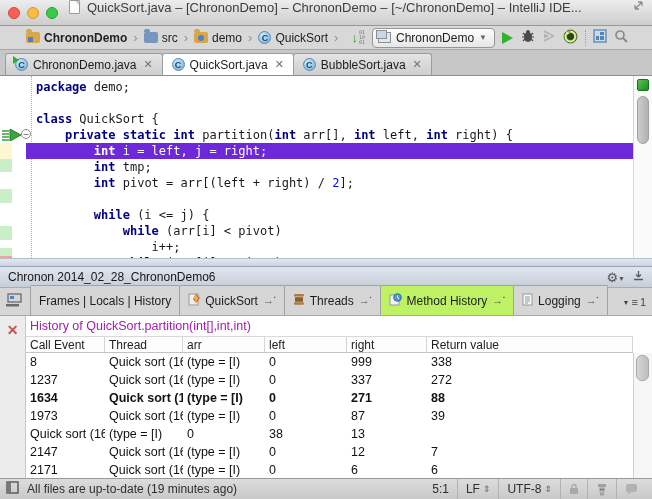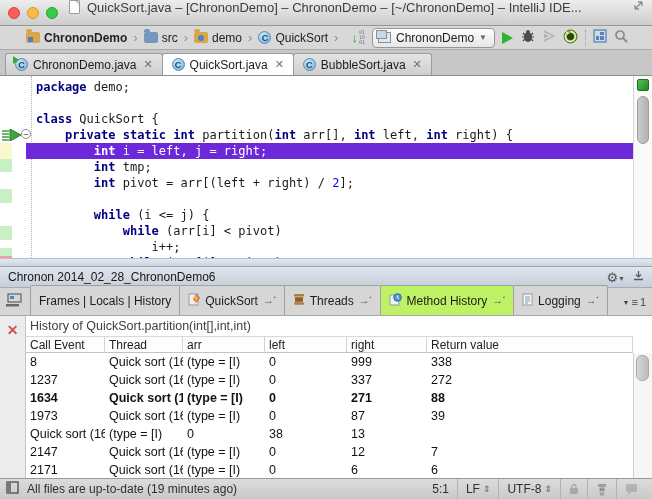--- a/index.html
+++ b/index.html
@@ -86,21 +86,21 @@
   .popout { color:#555; font-size:11px; position:relative; line-height:10px; }
   .popout::after { content:"▪"; font-size:5px; position:relative; top:-5px; }
   .layout-ic { margin-right:8px; margin-bottom:5px; }
   .overflow-ind { margin-left:auto; margin-bottom:7px; color:#444; font-size:11px; display:flex; align-items:center; gap:2px; }
   .overflow-ind .tri { font-size:7px; }
 
   .dcontent { flex:1 1 auto; display:flex; background:#fff; position:relative; overflow:hidden; }
   .dgutter { width:26px; flex:0 0 26px; background:#ececec; border-right:1px solid #c6c6c6; text-align:center; padding-top:7px; }
   .close-x { color:#c75450; font-weight:bold; font-size:14px; line-height:14px; }
   .dmain { flex:1; position:relative; padding-top:1px; }
-  .hist-title { padding:2px 0 3px 4px; font-size:12.5px; color:#404040; }
+  .hist-title { padding:2px 0 3px 4px; font-size:12.5px; color:#a21caf; }
   .tbl { margin-right:19px; }
   .trow, .thead { display:grid; grid-template-columns:79px 78px 82px 82px 80px auto; }
   .thead { height:17px; border-top:1px solid #d9d9d9; border-bottom:1px solid #c3c3c3; background:#fdfdfd; }
   .thead .hcell { font-size:12px; color:#222; padding:1px 0 0 4px; border-right:1px solid #d4d4d4; }
   .trow { height:18px; }
   .trow .cell { font-size:12.5px; padding:2px 0 0 4px; color:#111; white-space:nowrap; overflow:hidden; }
   .trow.bold .cell { font-weight:bold; }
   .tscroll { position:absolute; right:0; top:37px; bottom:0; width:19px; background:#f6f6f6; border-left:1px solid #cfcfcf; }
   .tthumb { position:absolute; top:2px; left:2px; width:13px; height:26px; border-radius:6px; background:linear-gradient(90deg,#d6d6d6,#bdbdbd); border:1px solid #a8a8a8; }
 

